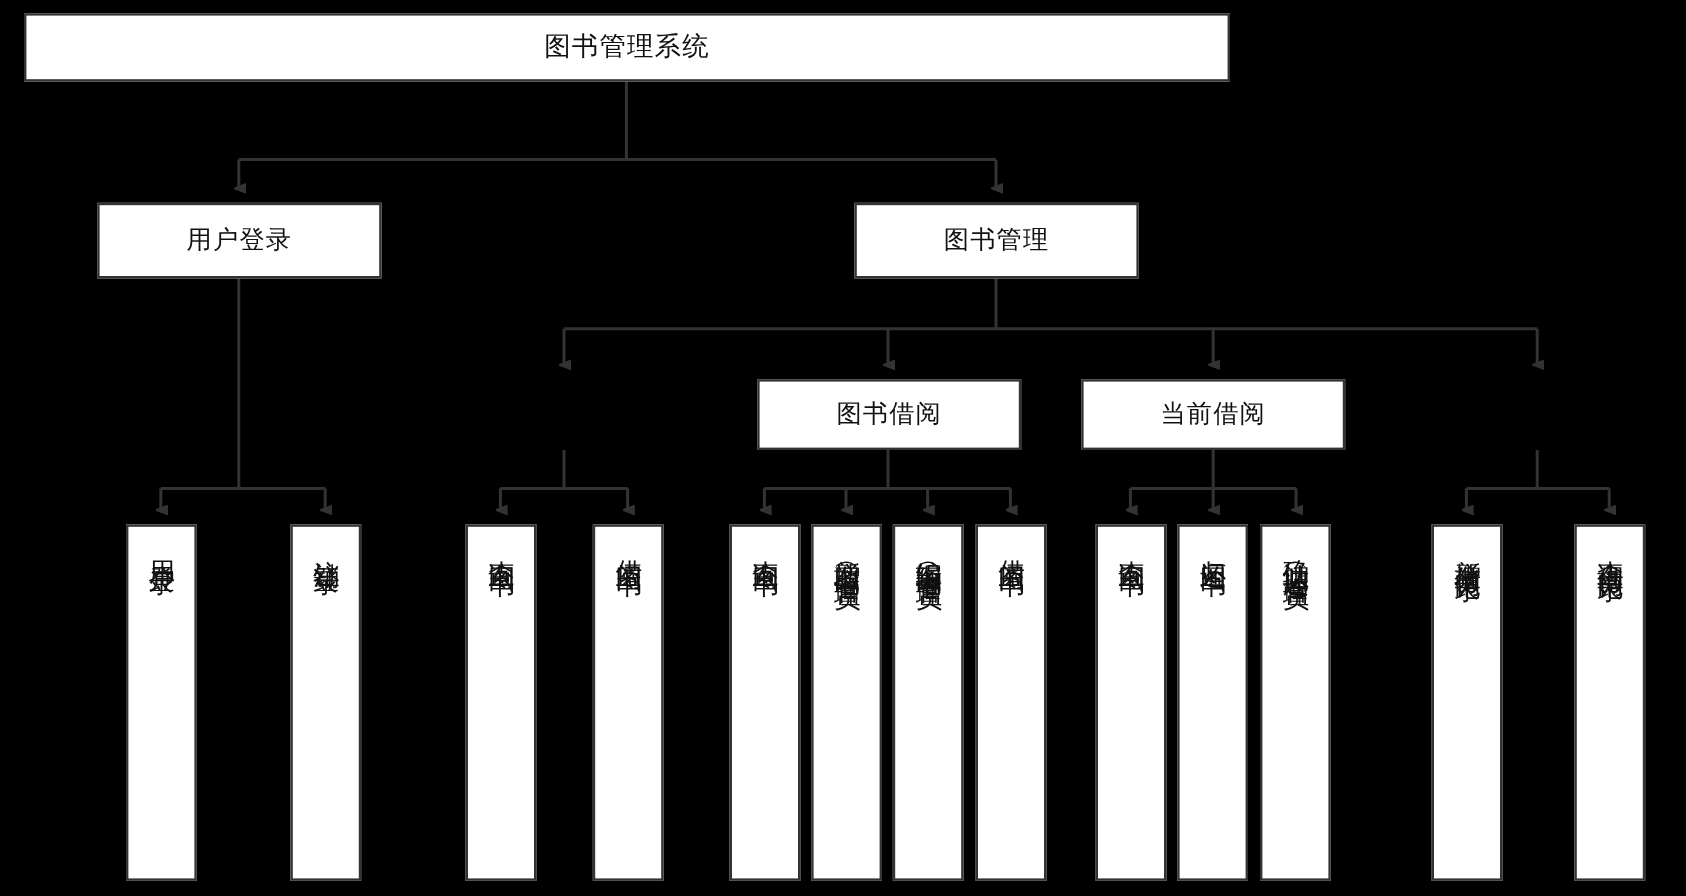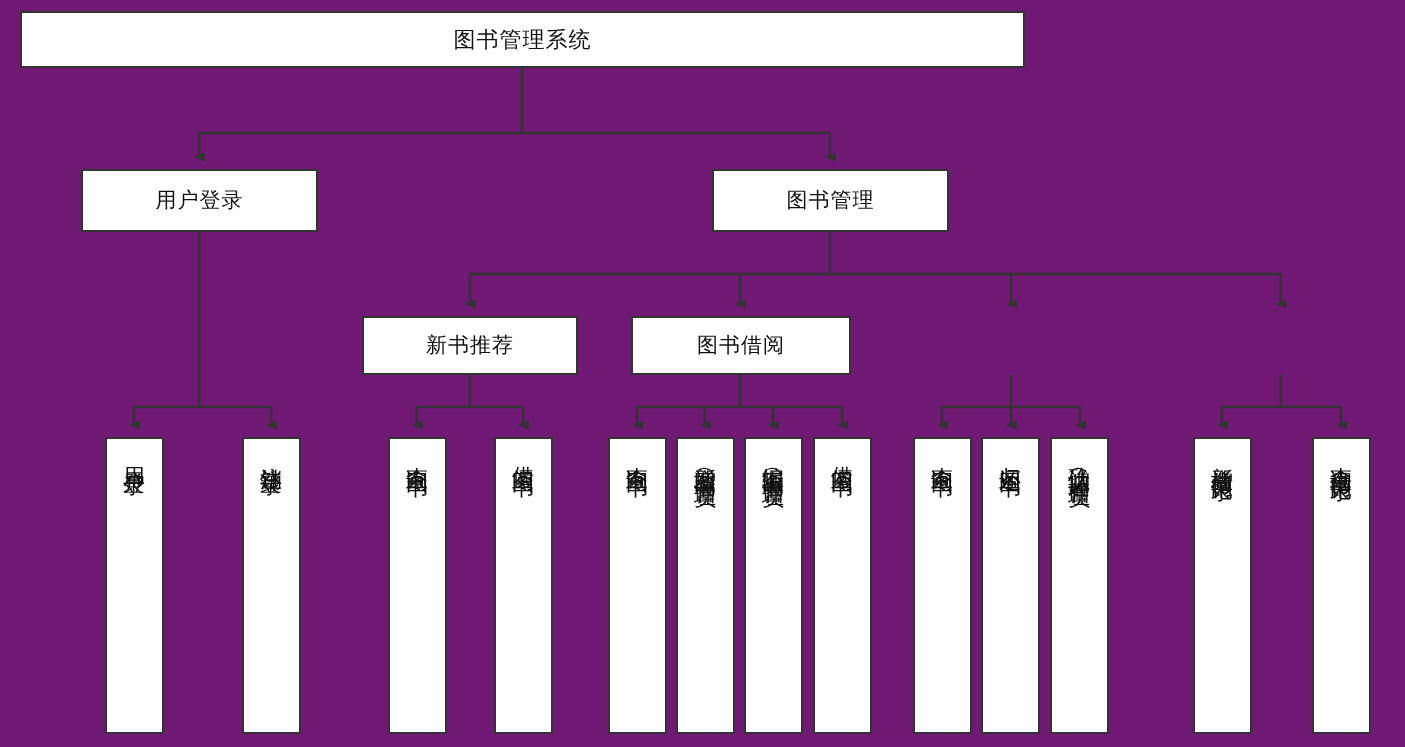--- a/index.html
+++ b/index.html
@@ -7,21 +7,21 @@
     padding: 0;
     background: #ffffff;
   }
   body {
     font-family: "DejaVu Sans", "Liberation Sans", sans-serif;
   }
   #canvas {
     position: relative;
     width: 1405px;
     height: 747px;
-    background: #701a75;
+    background: #000000;
     overflow: hidden;
   }
   #edges {
     position: absolute;
     left: 0;
     top: 0;
     width: 1405px;
     height: 747px;
   }
   .node {
@@ -136,26 +136,26 @@
     <span class="label">图书管理系统</span>
   </div>
 
   <div class="node horiz" style="left:81px; top:169px; width:237px; height:63px;">
     <span class="label">用户登录</span>
   </div>
   <div class="node horiz" style="left:712px; top:169px; width:237px; height:63px;text-align:right;">
     <span class="label">图书管理</span>
   </div>
 
-  <div class="node horiz" style="left:362px; top:316px; width:216px; height:59px;">
-    <span class="label">新书推荐</span>
-  </div>
   <div class="node horiz" style="left:631px; top:316px; width:220px; height:59px;">
     <span class="label">图书借阅</span>
   </div>
+  <div class="node horiz" style="left:901px; top:316px; width:220px; height:59px;">
+    <span class="label">当前借阅</span>
+  </div>
 
   <div class="node vert" style="left:105px; top:437px; width:59px; height:297px;">
     <span class="label">用户登录</span>
   </div>
   <div class="node vert" style="left:242px; top:437px; width:59px; height:297px;">
     <span class="label">注销登录</span>
   </div>
 
   <div class="node vert" style="left:388px; top:437px; width:59px; height:297px;">
     <span class="label">查询图书</span>

